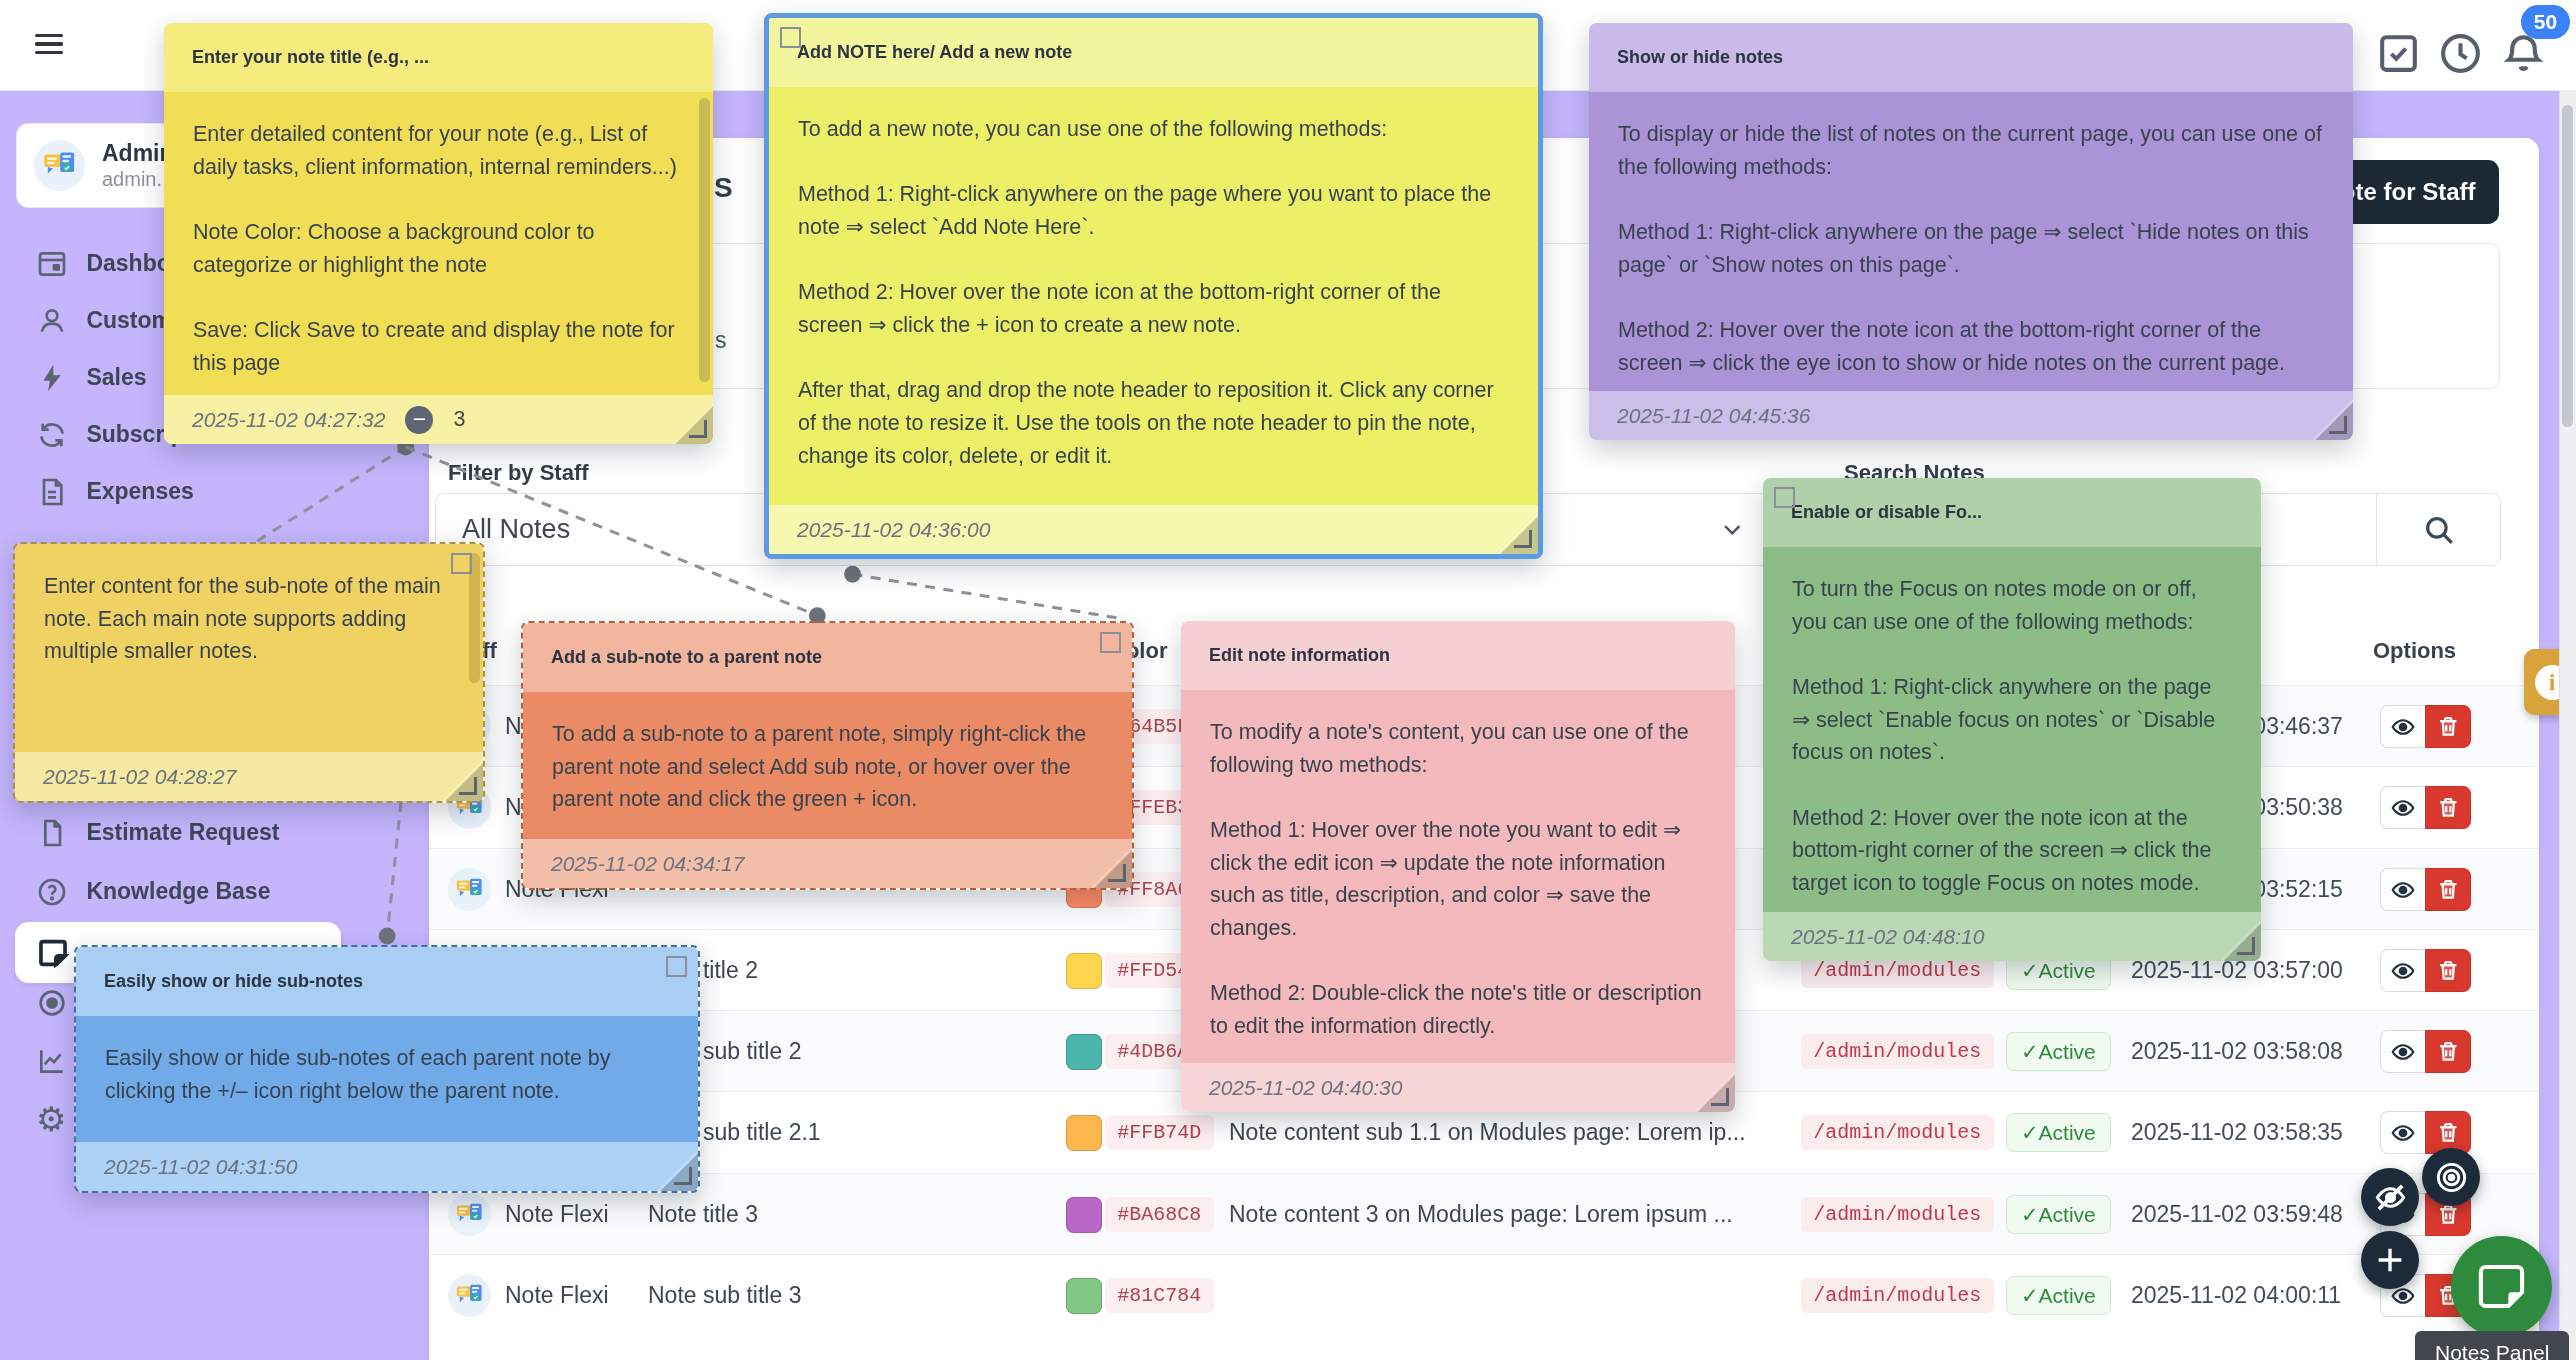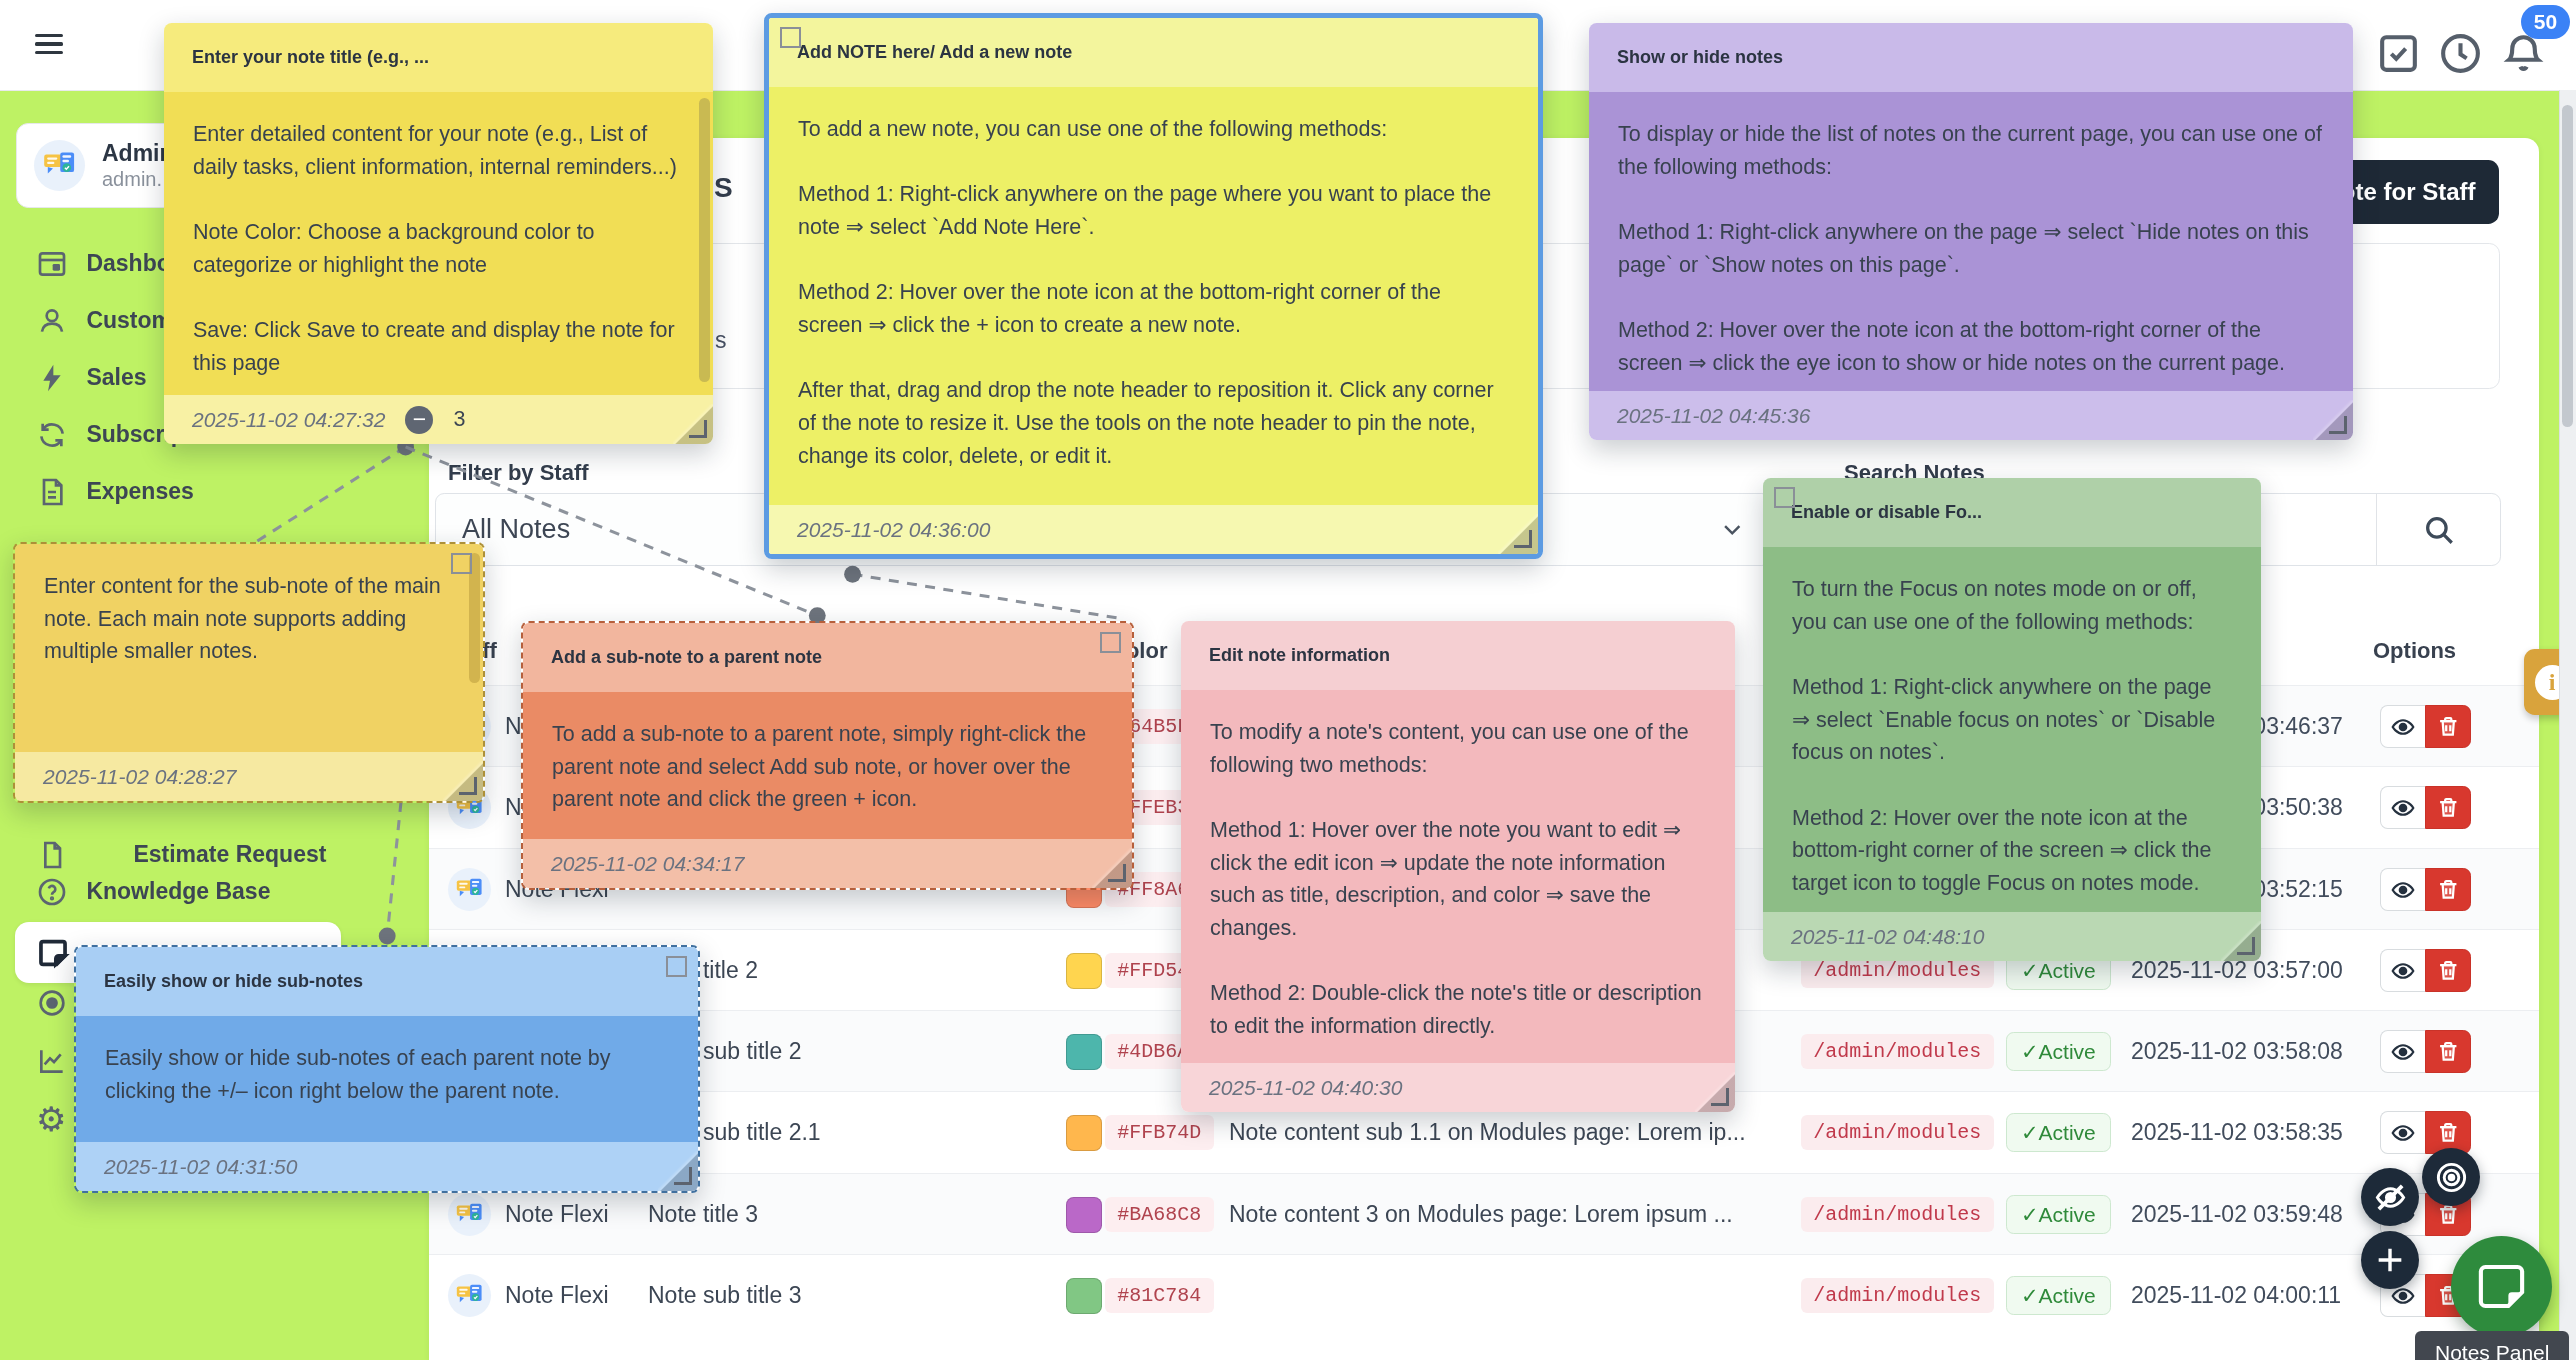--- a/index.html
+++ b/index.html
@@ -1,16 +1,16 @@
 <!DOCTYPE html>
 <html style="font-size:12.3px"><head>
 <meta charset="utf-8">
 <style>
   html,body{margin:0;padding:0;background:#dfe2e6;font-family:"Liberation Sans",sans-serif;}
-  #screen{position:relative;width:2576px;height:1360px;overflow:hidden;background:#bef264;}
+  #screen{position:relative;width:2576px;height:1360px;overflow:hidden;background:#c4b5fd;}
 
   
   #topbar{position:absolute;left:0;top:0;width:2576px;height:90px;background:#ffffff;border-bottom:0.8px solid #e8eaec;z-index:3;}
   #hamburger{position:absolute;left:35px;top:34px;width:31px;height:23px;cursor:pointer;}
   #hamburger i{display:block;width:28px;height:3.1px;background:#2f3740;border-radius:1.5px;margin-bottom:5.4px;}
   .tb-ico{position:absolute;top:29px;width:49px;height:49px;color:#565f6b;}
   #tb-check{left:2374px;}#tb-clock{left:2436px;}#tb-bell{left:2499px;}
   #bell-badge{position:absolute;left:2521px;top:4.6px;min-width:49px;height:34px;background:#3b82f6;border-radius:17px;color:#fff;font-size:21px;font-weight:700;display:flex;align-items:center;justify-content:center;z-index:4;}
 
   
@@ -194,21 +194,21 @@
     <span class="s-label">Subscriptions</span>
   </div>
   <div class="side-item" style="top:466px;">
     <span class="s-ico"><svg viewBox="0 0 24 24" width="32" height="32" fill="none" stroke="currentColor" stroke-width="2">
           <path d="M6 3h9l4 4v14H6z"></path>
           <path d="M15 3v4h4"></path>
           <path d="M9 12h6M9 16h6"></path>
         </svg></span>
     <span class="s-label">Expenses</span>
   </div>
-  <div class="side-item" style="top:829px;gap:47px;">
+  <div class="side-item" style="top:807px;">
     <span class="s-ico"><svg viewBox="0 0 24 24" width="32" height="32" fill="none" stroke="currentColor" stroke-width="2">
           <path d="M7 3h7l4 4v14H7z"></path>
           <path d="M14 3v4h4"></path>
         </svg></span>
     <span class="s-label">Estimate Request</span>
   </div>
   <div class="side-item" style="top:866px;">
     <span class="s-ico"><svg viewBox="0 0 24 24" width="32" height="32" fill="none" stroke="currentColor" stroke-width="2">
           <circle cx="12" cy="12" r="9"></circle>
           <path d="M9.6 9.2a2.5 2.5 0 1 1 3.4 3c-.8.5-1 1-1 1.8"></path>

